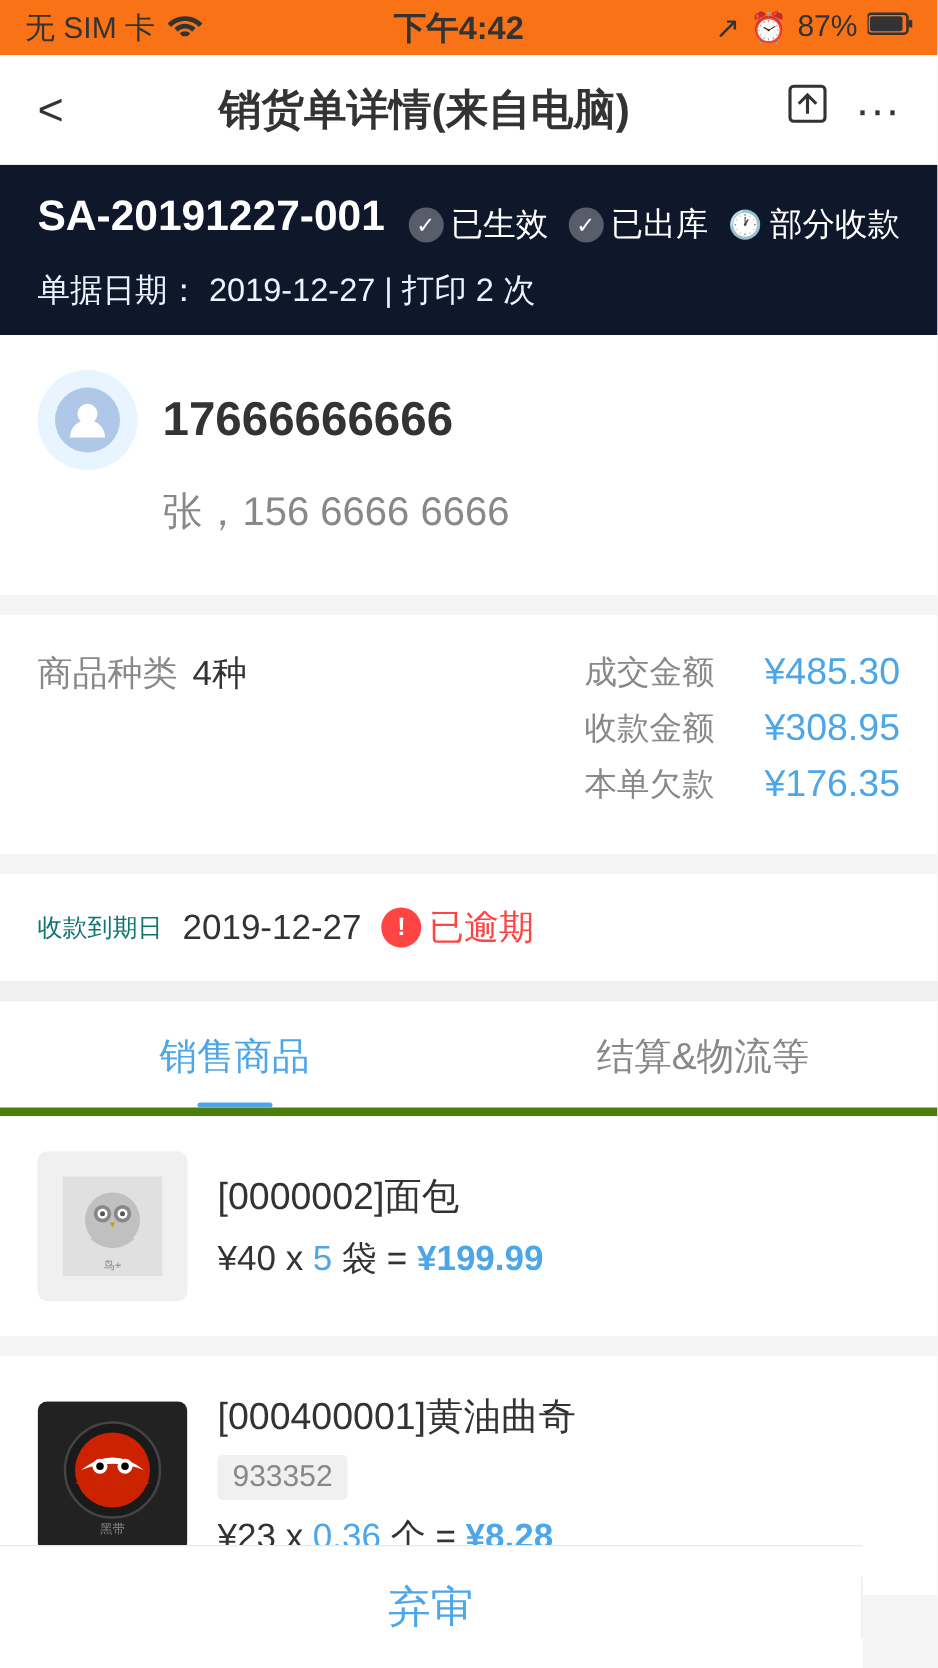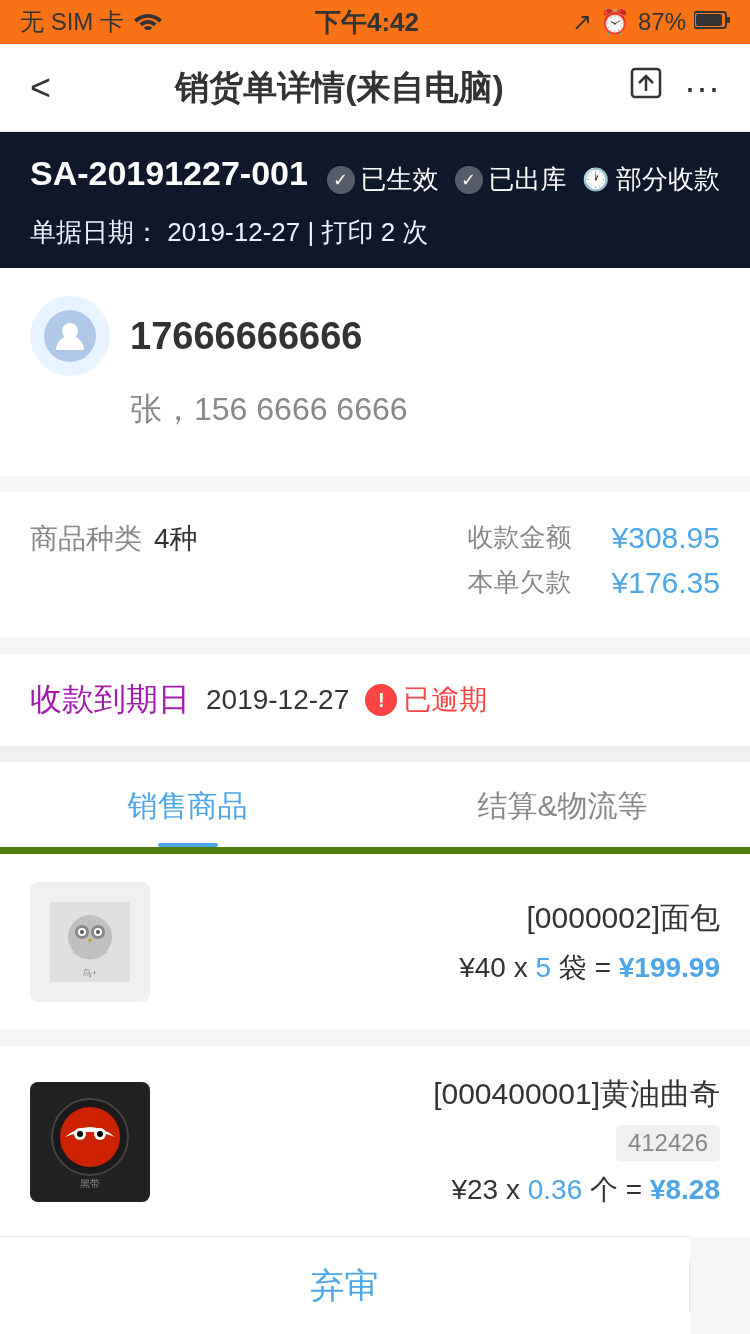--- a/index.html
+++ b/index.html
@@ -192,21 +192,21 @@
 
     
     .due-section {
       background: #fff;
       padding: 24px 30px;
       margin-bottom: 0;
       display: flex;
       align-items: center;
       gap: 16px;
     }
-    .due-label { font-size: 32px; color: #a21caf; }
+    .due-label { font-size: 20px; color: #0f766e; }
     .due-date { font-size: 28px; color: #333; }
     .overdue-badge {
       display: flex;
       align-items: center;
       gap: 6px;
       background: none;
     }
     .overdue-icon {
       width: 32px;
       height: 32px;
@@ -267,21 +267,21 @@
       width: 120px;
       height: 120px;
       border-radius: 8px;
       background: #f0f0f0;
       flex-shrink: 0;
       display: flex;
       align-items: center;
       justify-content: center;
       overflow: hidden;
     }
-    .product-info { flex: 1; text-align: right; }
+    .product-info { flex: 1; }
     .product-name { font-size: 30px; color: #333; margin-bottom: 10px; }
     .product-tag {
       display: inline-block;
       background: #f0f0f0;
       color: #888;
       font-size: 24px;
       padding: 4px 12px;
       border-radius: 4px;
       margin-bottom: 10px;
     }
@@ -410,20 +410,24 @@
 <div class="stats-section">
   <div class="stats-row">
     <div class="stats-left">
       <div class="stats-item">
         <span class="stats-label">商品种类</span>
         <span class="stats-value-black">4种</span>
       </div>
     </div>
     <div class="stats-right">
       <div class="stats-row-item">
+        <span class="amount-label">成交金额</span>
+        <span class="amount-value">¥485.30</span>
+      </div>
+      <div class="stats-row-item">
         <span class="amount-label">收款金额</span>
         <span class="amount-value">¥308.95</span>
       </div>
       <div class="stats-row-item">
         <span class="amount-label">本单欠款</span>
         <span class="amount-value">¥176.35</span>
       </div>
     </div>
   </div>
 </div>
@@ -488,21 +492,21 @@
         <circle cx="70" cy="52" r="6" fill="#fff"></circle>
         <circle cx="50" cy="52" r="3" fill="#000"></circle>
         <circle cx="70" cy="52" r="3" fill="#000"></circle>
 
         <path d="M30 65 Q60 58 90 65 Q60 80 30 65" fill="#cc2200"></path>
         <text x="60" y="105" text-anchor="middle" font-size="10" fill="#888">黑带</text>
       </svg>
     </div>
     <div class="product-info">
       <div class="product-name">[000400001]黄油曲奇</div>
-      <div class="product-tag">412426</div>
+      <div class="product-tag">933352</div>
       <div class="product-price-row">
         <span>¥23</span>
         <span> x </span>
         <span class="price-highlight">0.36</span>
         <span>个</span>
         <span> = </span>
         <span class="price-total">¥8.28</span>
       </div>
     </div>
   </div>

